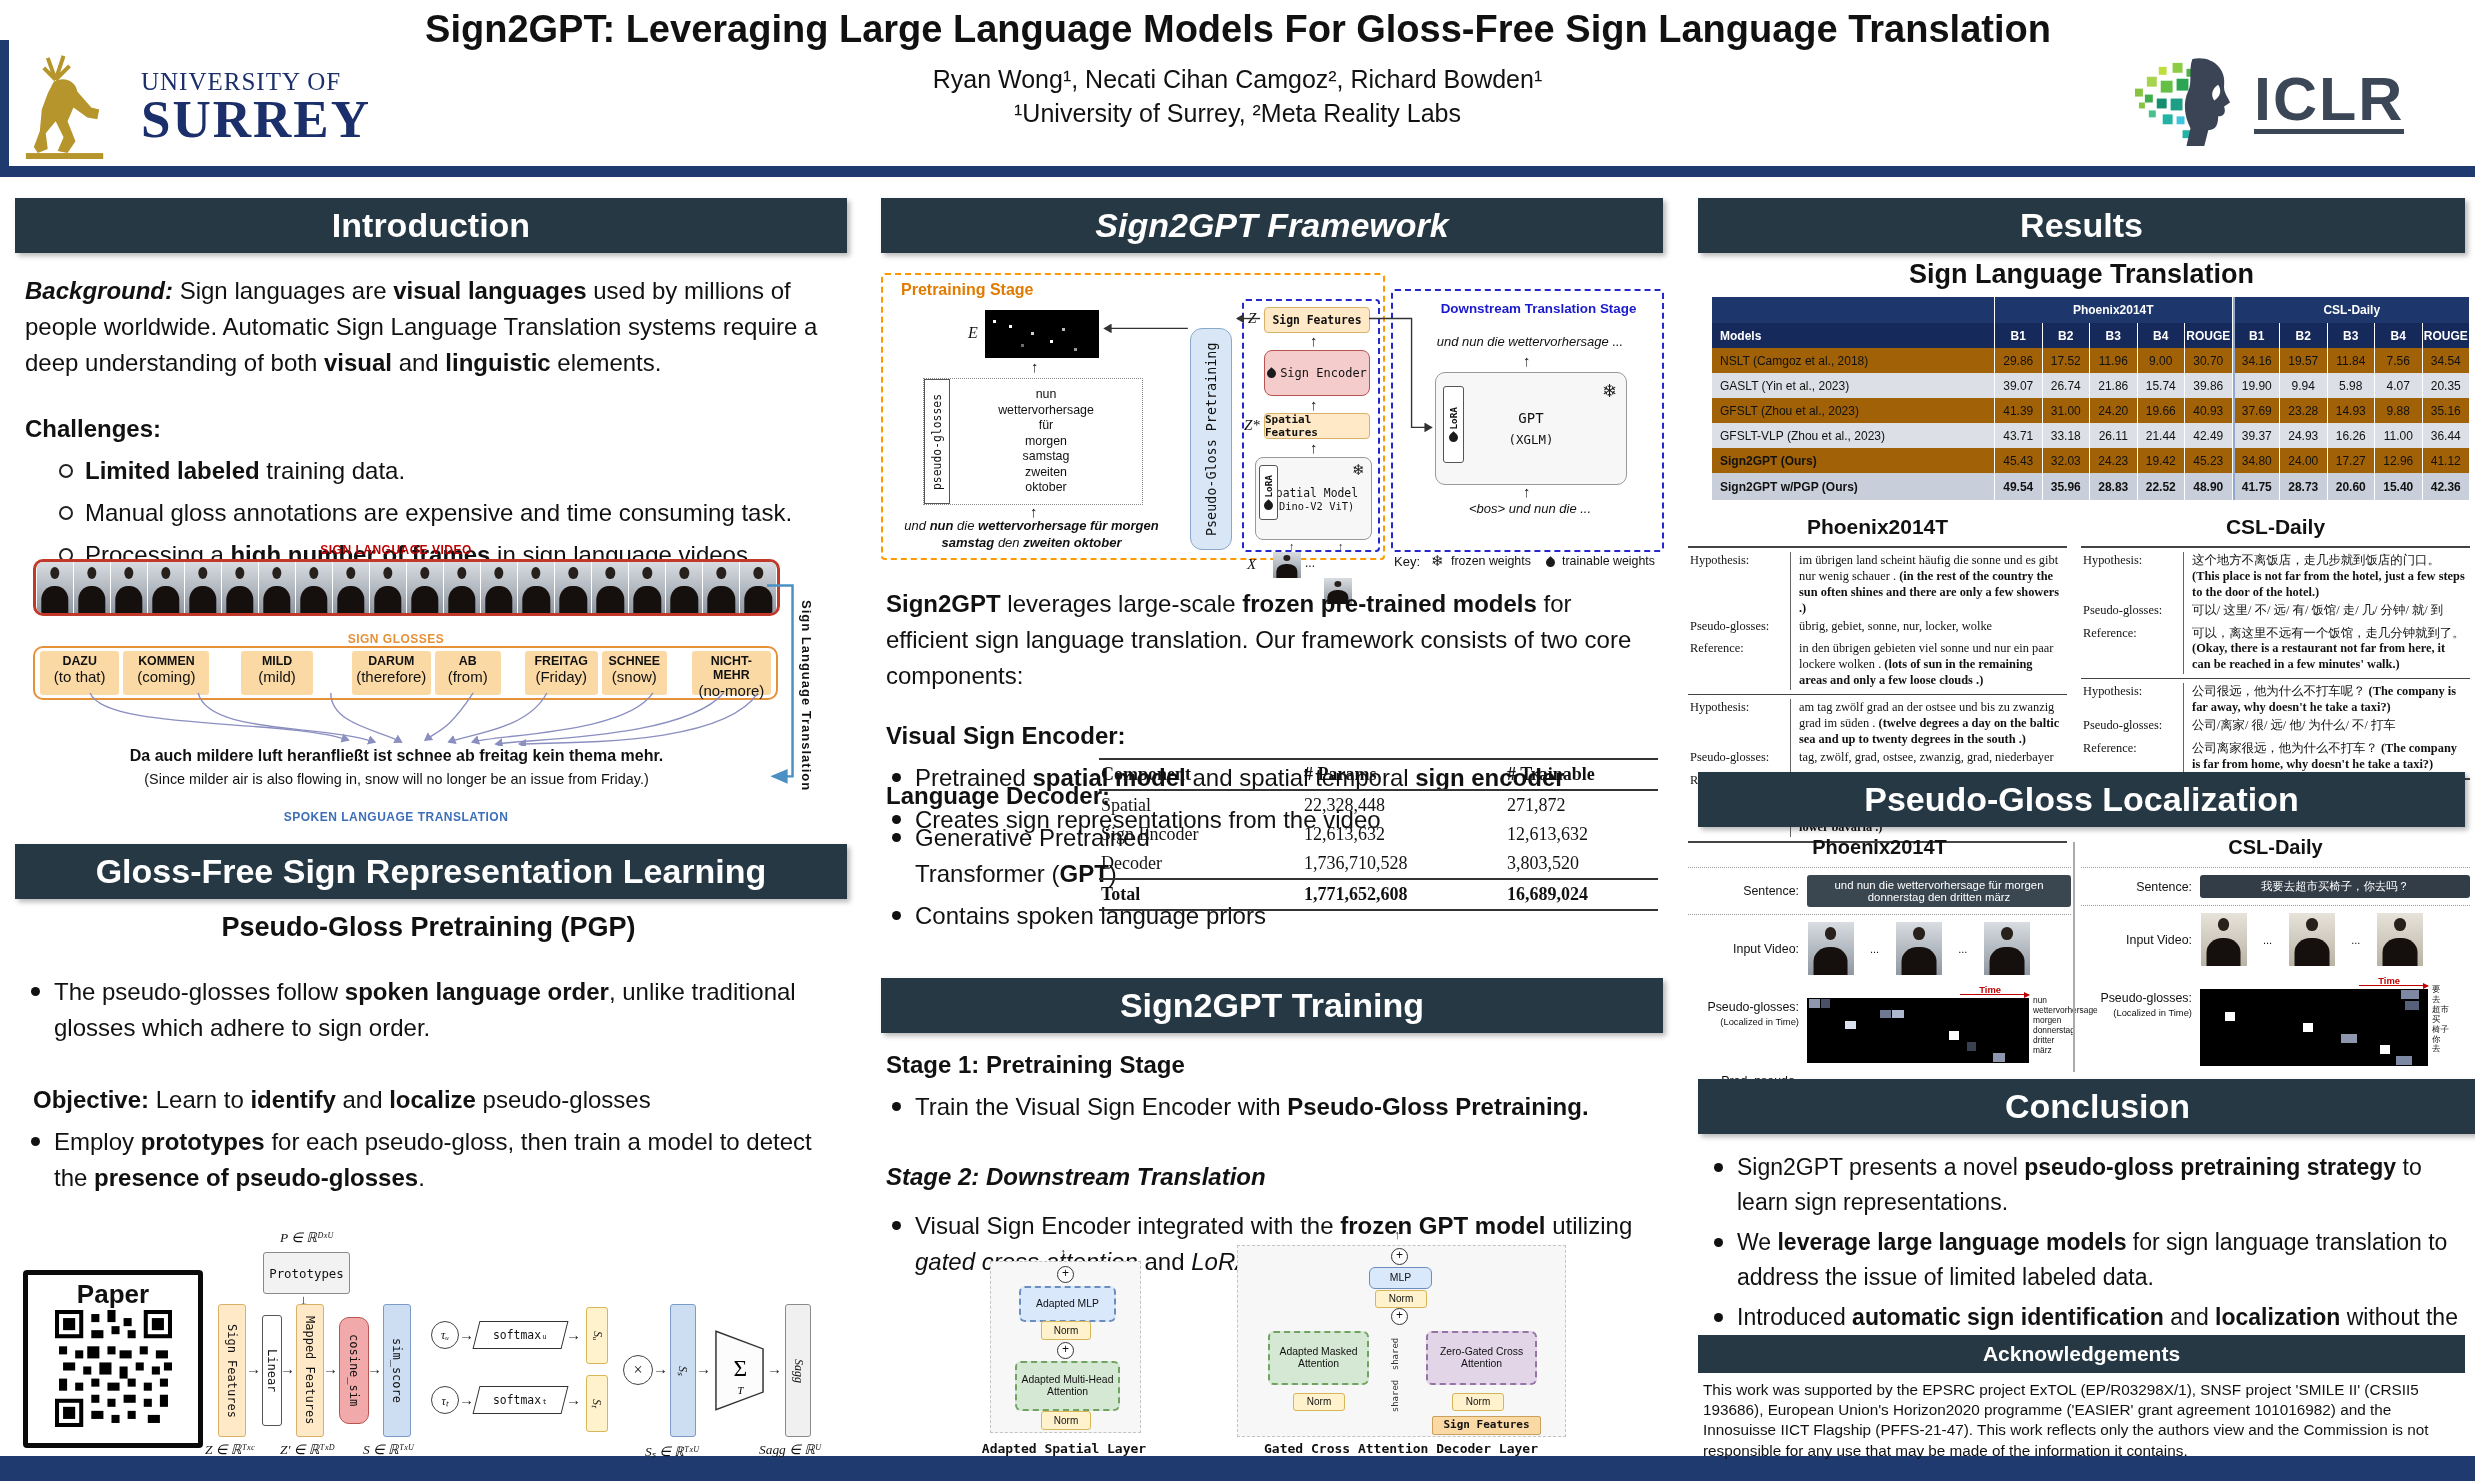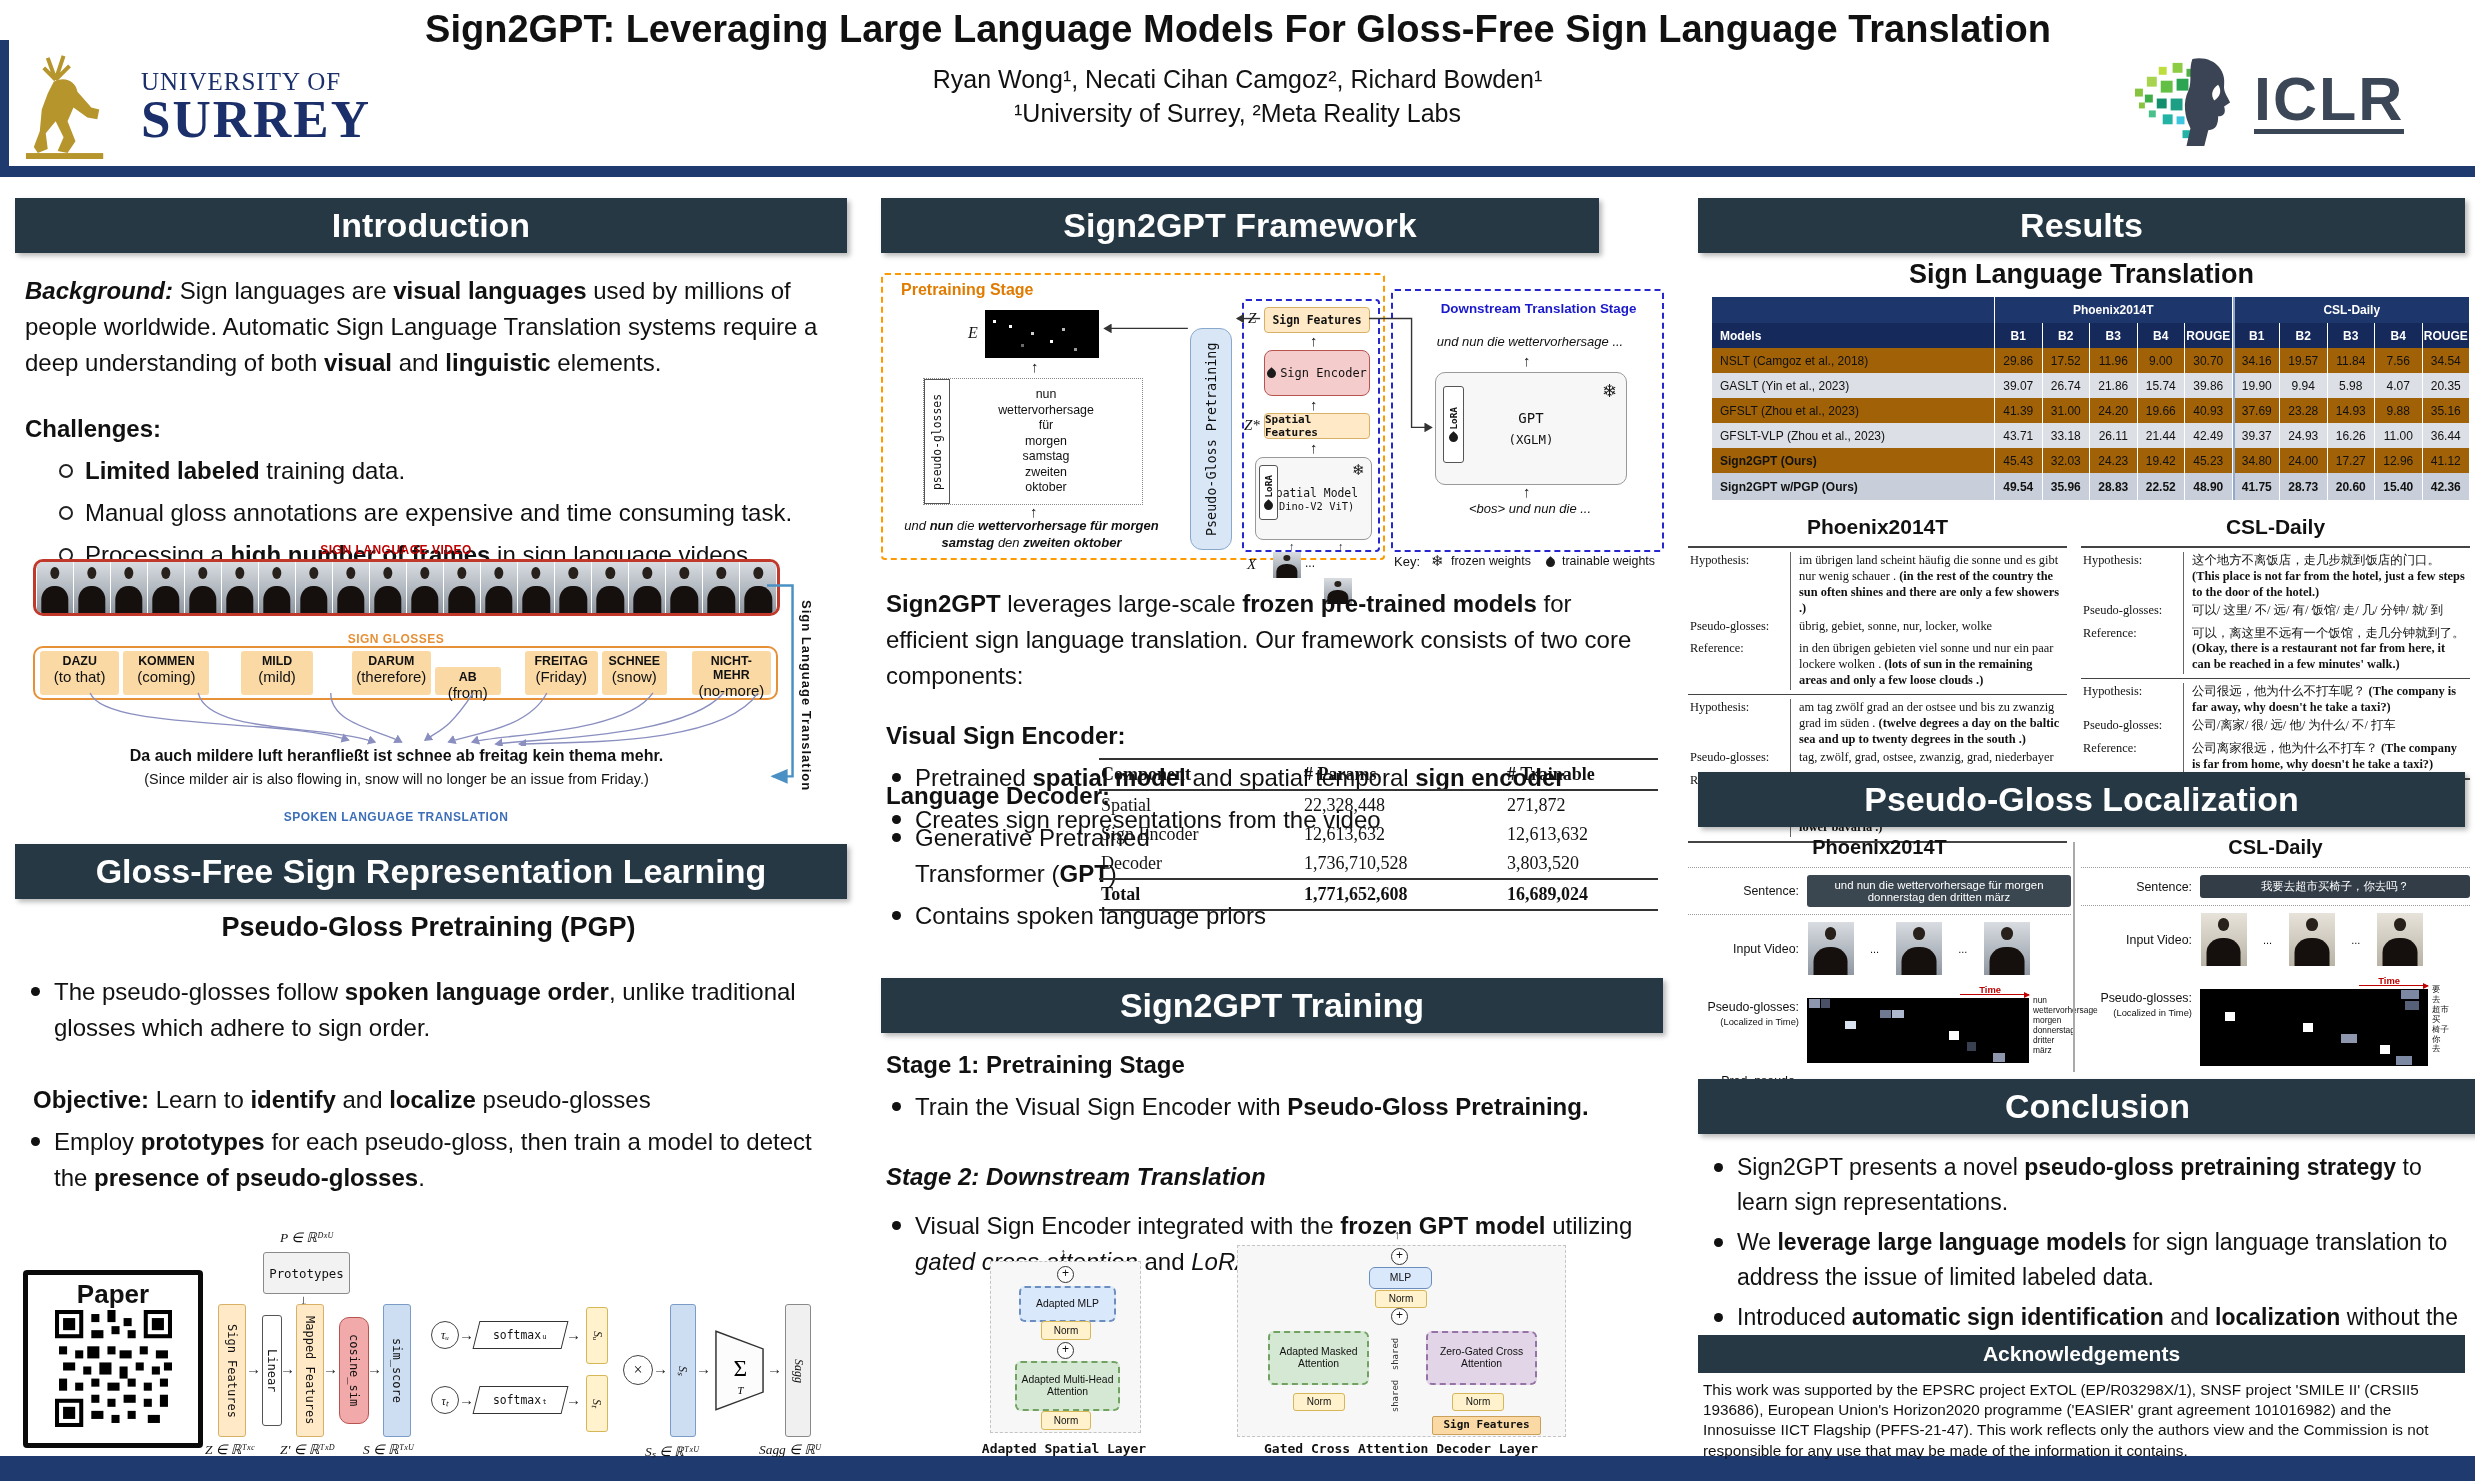--- a/index.html
+++ b/index.html
@@ -233,21 +233,21 @@
       <div class="gsp" style="flex:4;"></div>
       <div class="gbox" style="flex:10;">
           <div class="gw">MILD</div>
           <div class="gt">(mild)</div>
         </div>
       <div class="gsp" style="flex:5;"></div>
       <div class="gbox" style="flex:11;">
           <div class="gw">DARUM</div>
           <div class="gt">(therefore)</div>
         </div>
-      <div class="gbox" style="flex:9;margin-top:16px;">
+      <div class="gbox" style="flex:9;">
           <div class="gw">AB</div>
           <div class="gt">(from)</div>
         </div>
       <div class="gsp" style="flex:3;"></div>
       <div class="gbox" style="flex:10;">
           <div class="gw">FREITAG</div>
           <div class="gt">(Friday)</div>
         </div>
       <div class="gbox" style="flex:9;">
           <div class="gw">SCHNEE</div>
@@ -430,21 +430,21 @@
         <span>Sagg</span>
       </div>
 
     <div class="mathl" style="left:190px;top:212px;">Z ∈ ℝᵀˣᶜ</div>
     <div class="mathl" style="left:265px;top:212px;">Z′ ∈ ℝᵀˣᴰ</div>
     <div class="mathl" style="left:348px;top:212px;">S ∈ ℝᵀˣᵁ</div>
     <div class="mathl" style="left:630px;top:212px;">Sₛ ∈ ℝᵀˣᵁ</div>
     <div class="mathl" style="left:744px;top:212px;">Sagg ∈ ℝᵁ</div>
   </div>
 
-  <div class="sechead" style="left:881px;top:198px;width:718px;">
+  <div class="sechead" style="left:881px;top:198px;width:782px;font-style:italic;">
     <span>Sign2GPT Framework</span>
   </div>
 
   <div class="abs" style="left:881px;top:259px;width:782px;height:319px;font-size:12.4px;">
     <div class="odash" style="left:0;top:14px;width:500px;height:283px;"></div>
     <div class="abs" style="left:20px;top:22px;color:#e07b00;font-weight:bold;font-size:16px;">Pretraining Stage</div>
 
     <div class="mathl" style="left:87px;top:65px;font-size:16px;">E</div>
     <div class="abs" style="left:104px;top:51px;width:114px;height:48px;background:#000;">
         <span class="edots" style="left:8px;top:10px;"></span>

